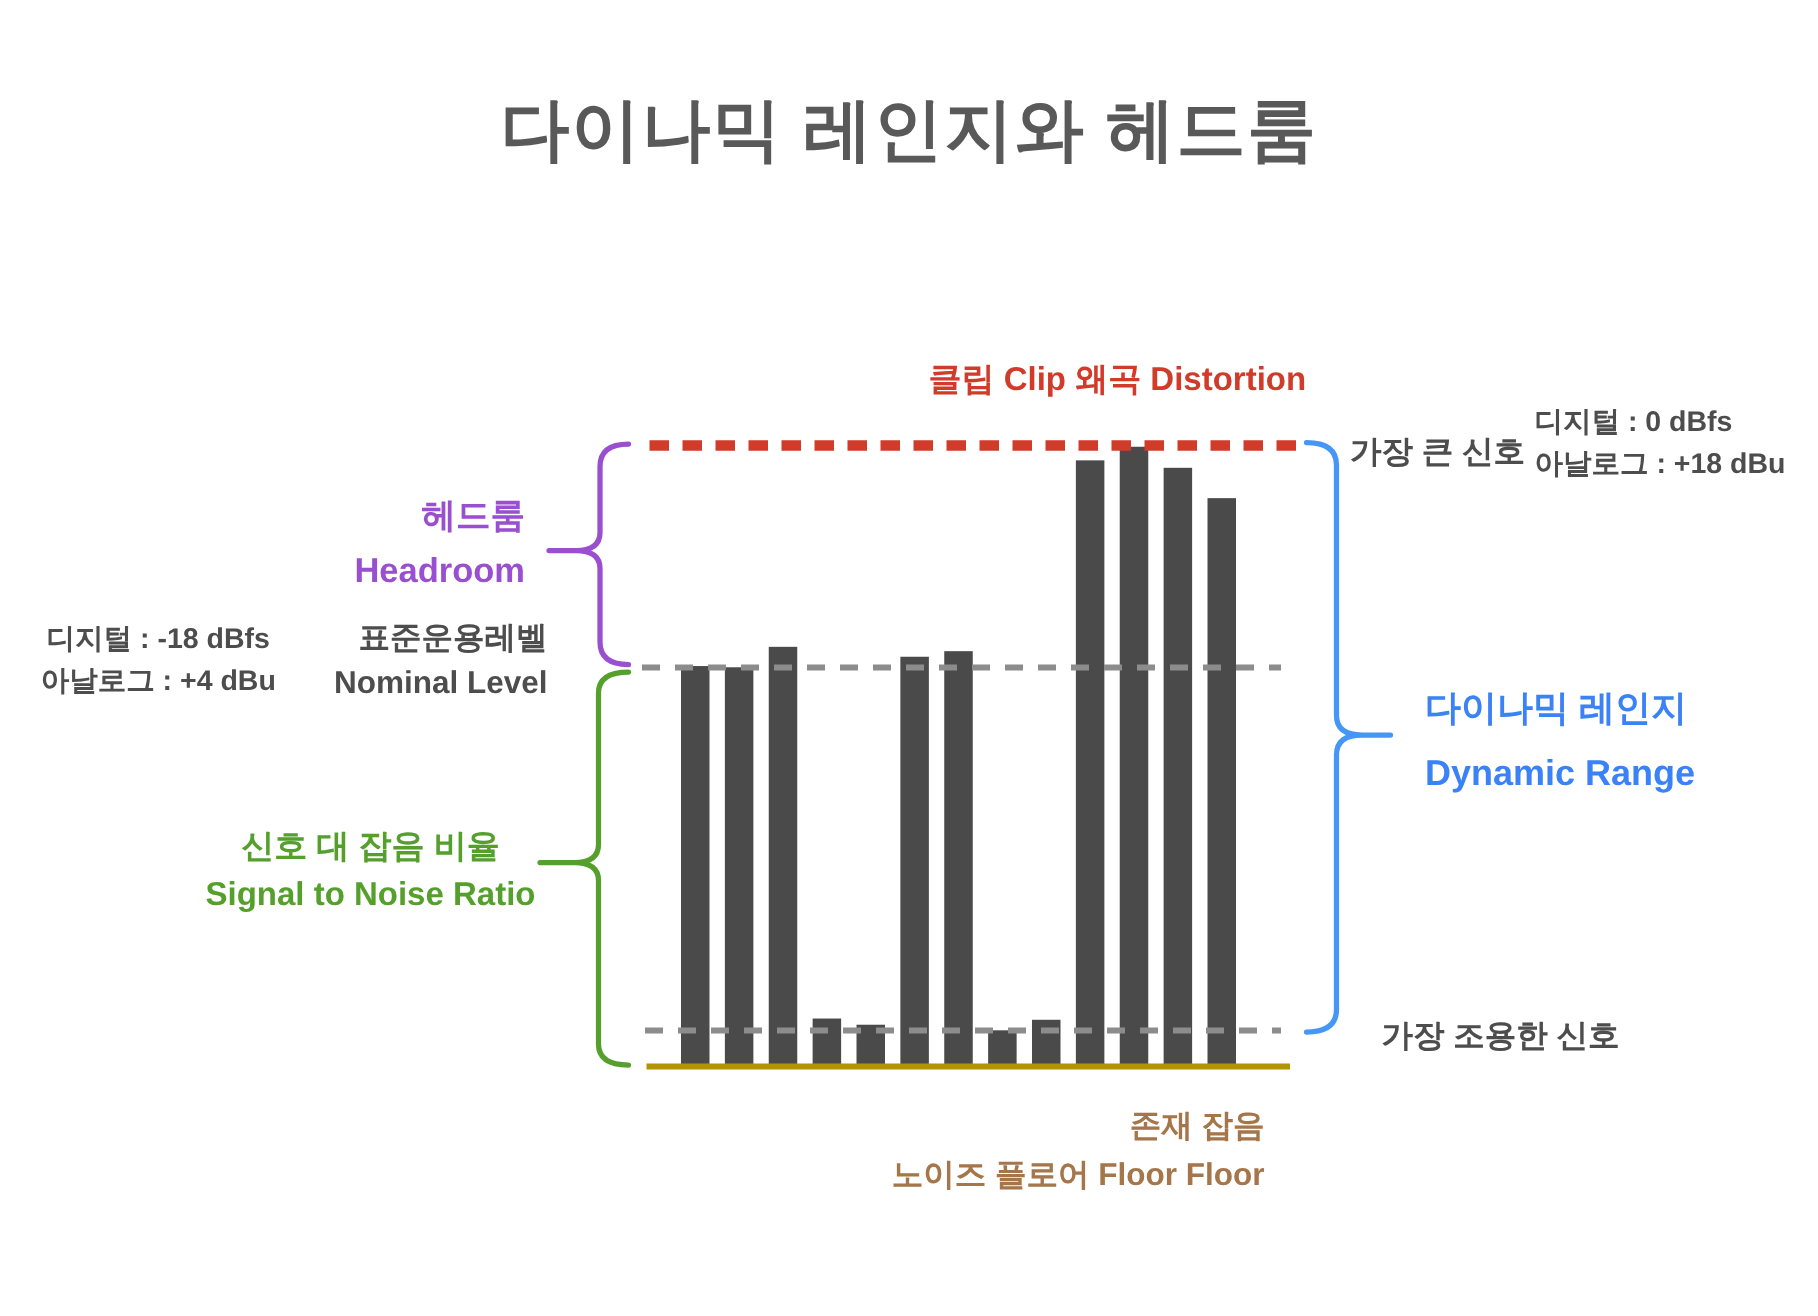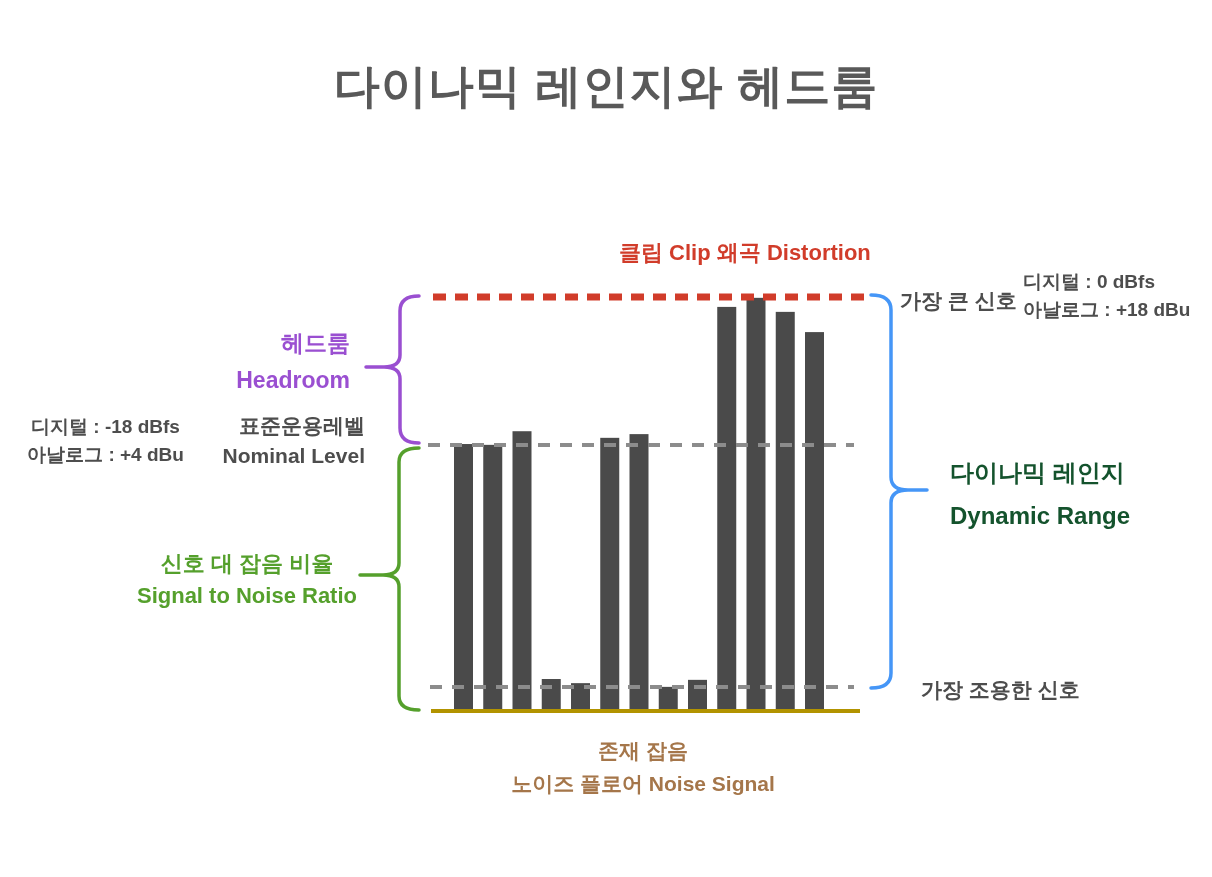--- a/index.html
+++ b/index.html
@@ -16,21 +16,21 @@
   .label{position:absolute;font-weight:bold;white-space:nowrap;}
   .clip-label{left:619px;top:238px;font-size:22px;}
   .headroom-label{right:862px;top:308px;font-size:23px;line-height:37px;text-align:right;margin-top:17px;}
   .db-left-label{left:18px;top:413px;width:175px;font-size:19px;line-height:28px;text-align:center;}
   .nominal-label{right:847px;top:411px;font-size:21px;line-height:30px;text-align:right;}
   .snr-label{right:855px;top:548px;font-size:22px;line-height:32px;text-align:center;}
   .loudest-label{left:900px;top:287px;font-size:21px;}
   .db-right-label{left:1023px;top:268px;font-size:19px;line-height:28px;}
   .dynamic-label{left:950px;top:451px;font-size:24px;line-height:43px;}
   .quietest-label{left:921px;top:676px;font-size:21px;}
-  .noise-label{left:443px;top:734px;width:400px;font-size:21px;line-height:33px;text-align:center;}
+  .noise-label{left:443px;top:734px;width:400px;font-size:21px;line-height:33px;text-align:right;}
   svg.chart{position:absolute;left:0;top:0;}
 </style>
 </head>
 <body>
 
 <div>
 
   <h1 class="title" style="color: rgb(89, 89, 89);">다이나믹 레인지와 헤드룸</h1>
 
   <svg class="chart" width="1212" height="877" viewBox="0 0 1212 877">
@@ -91,25 +91,25 @@
     <div>Signal to Noise Ratio</div>
   </div>
 
   <div class="label loudest-label" style="color: rgb(77, 77, 77);">가장 큰 신호</div>
 
   <div class="label db-right-label" style="color: rgb(77, 77, 77);">
     <div>디지털 : 0 dBfs</div>
     <div>아날로그 : +18 dBu</div>
   </div>
 
-  <div class="label dynamic-label" style="color: #14532d;">
+  <div class="label dynamic-label" style="color: #3b82f6;">
     <div>다이나믹 레인지</div>
     <div>Dynamic Range</div>
   </div>
 
   <div class="label quietest-label" style="color: rgb(77, 77, 77);">가장 조용한 신호</div>
 
   <div class="label noise-label" style="color: rgb(165, 118, 74);">
     <div>존재 잡음</div>
-    <div>노이즈 플로어 Noise Signal</div>
+    <div>노이즈 플로어 Floor Floor</div>
   </div>
 
 </div>
 
 </body></html>

